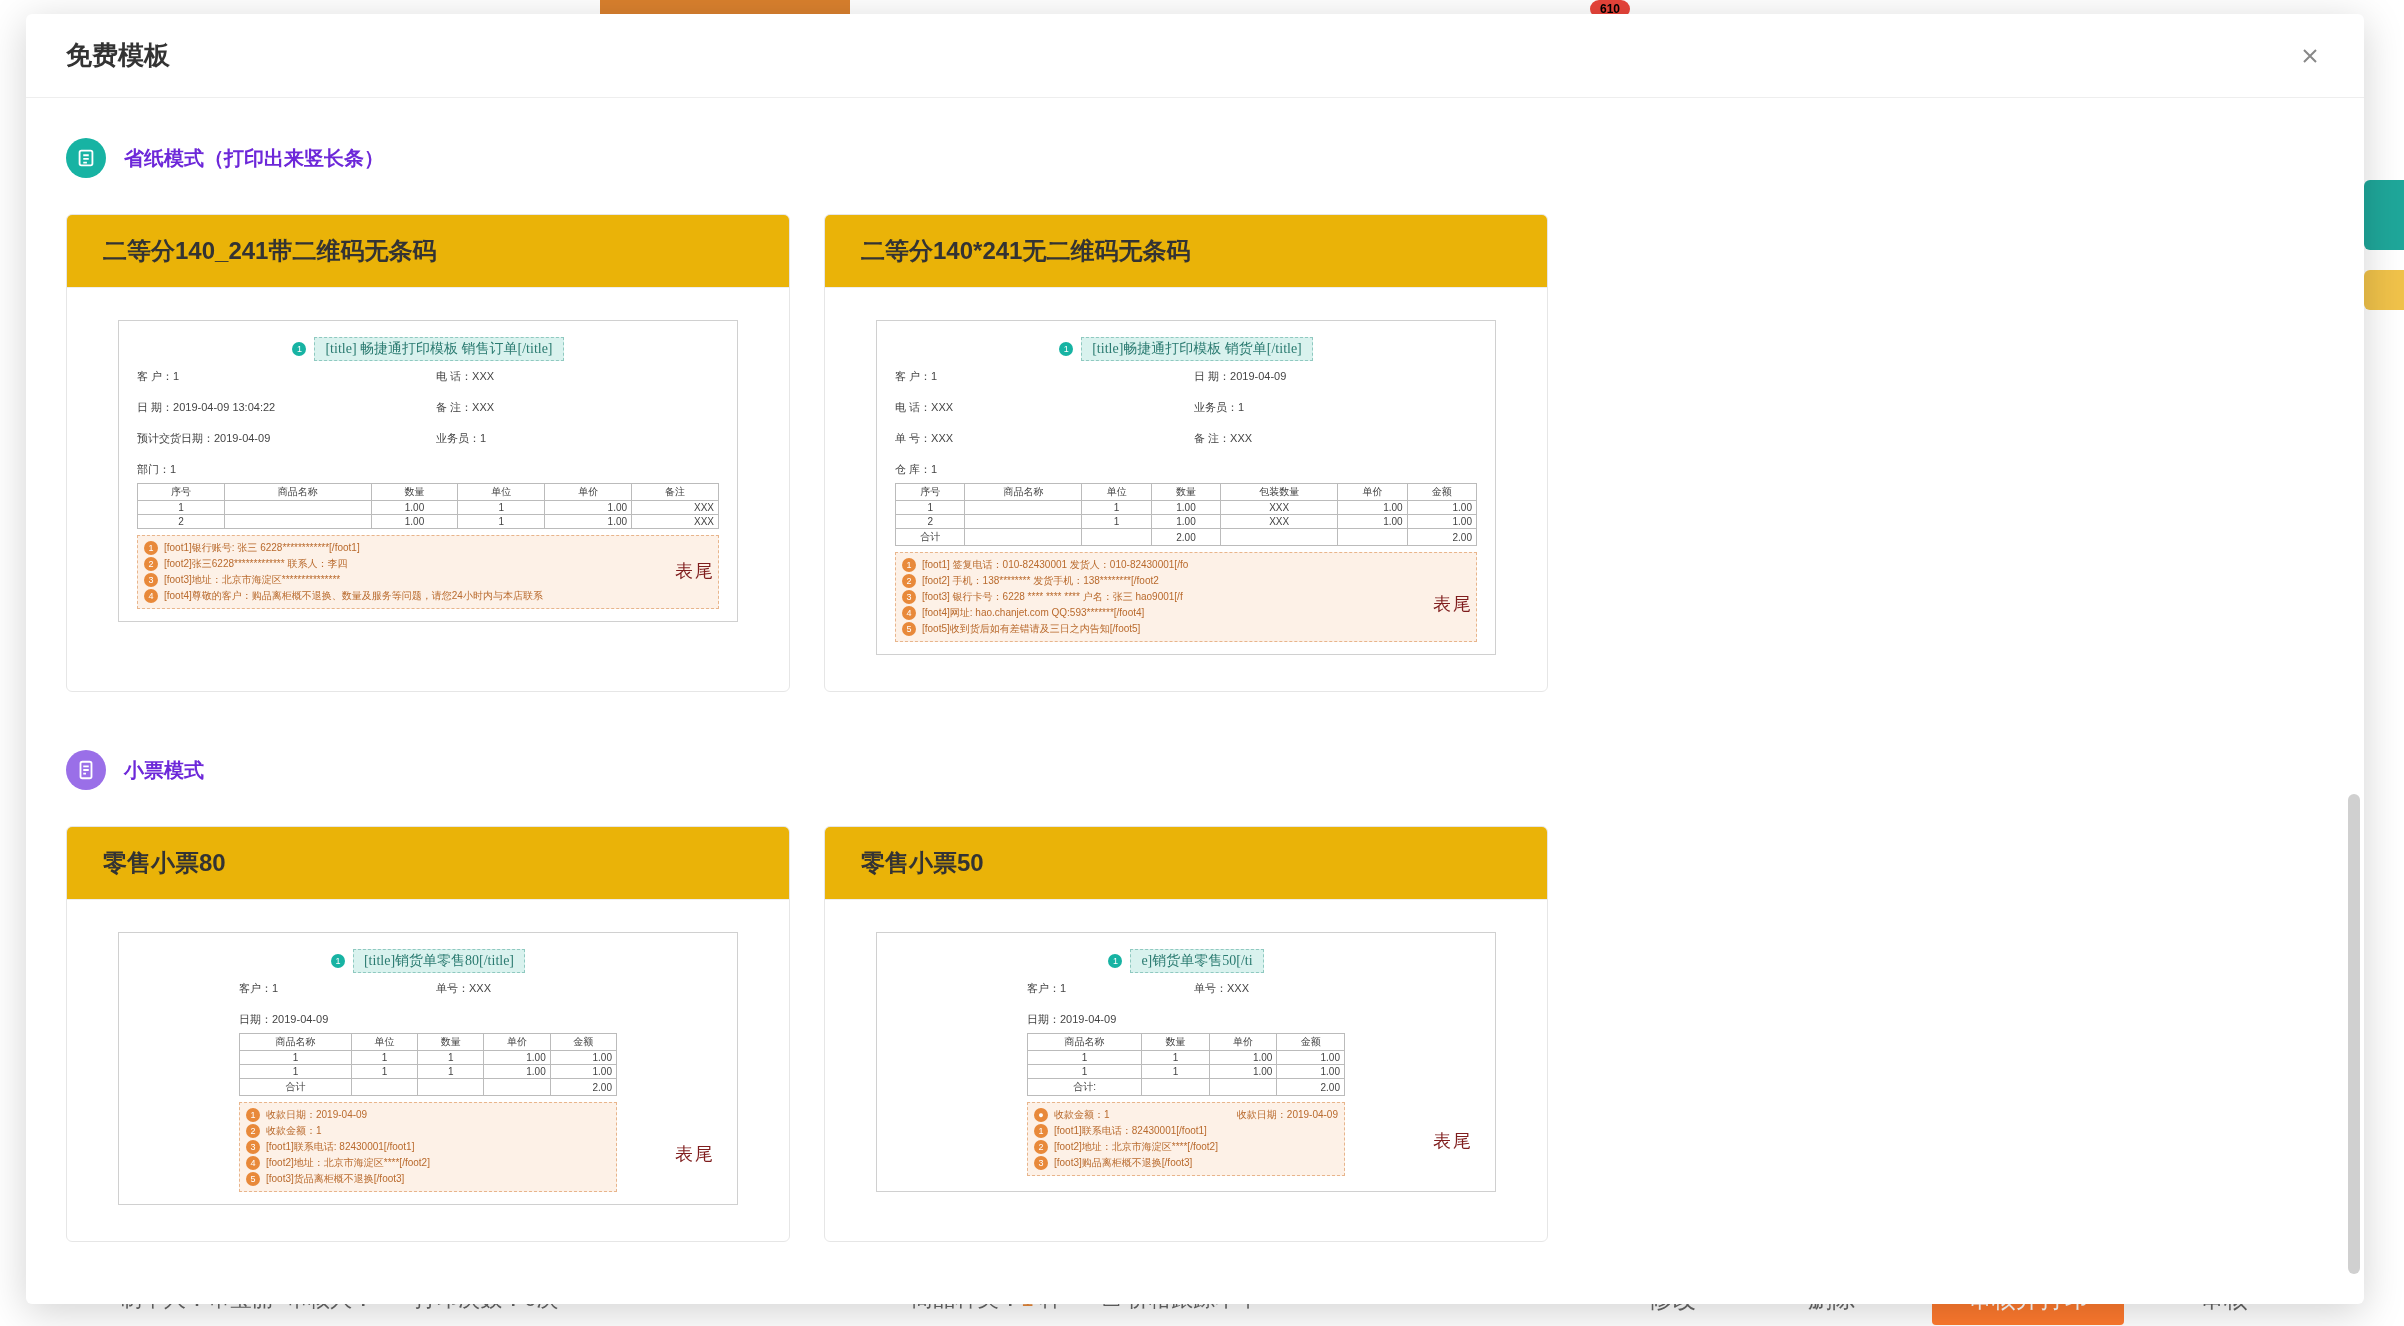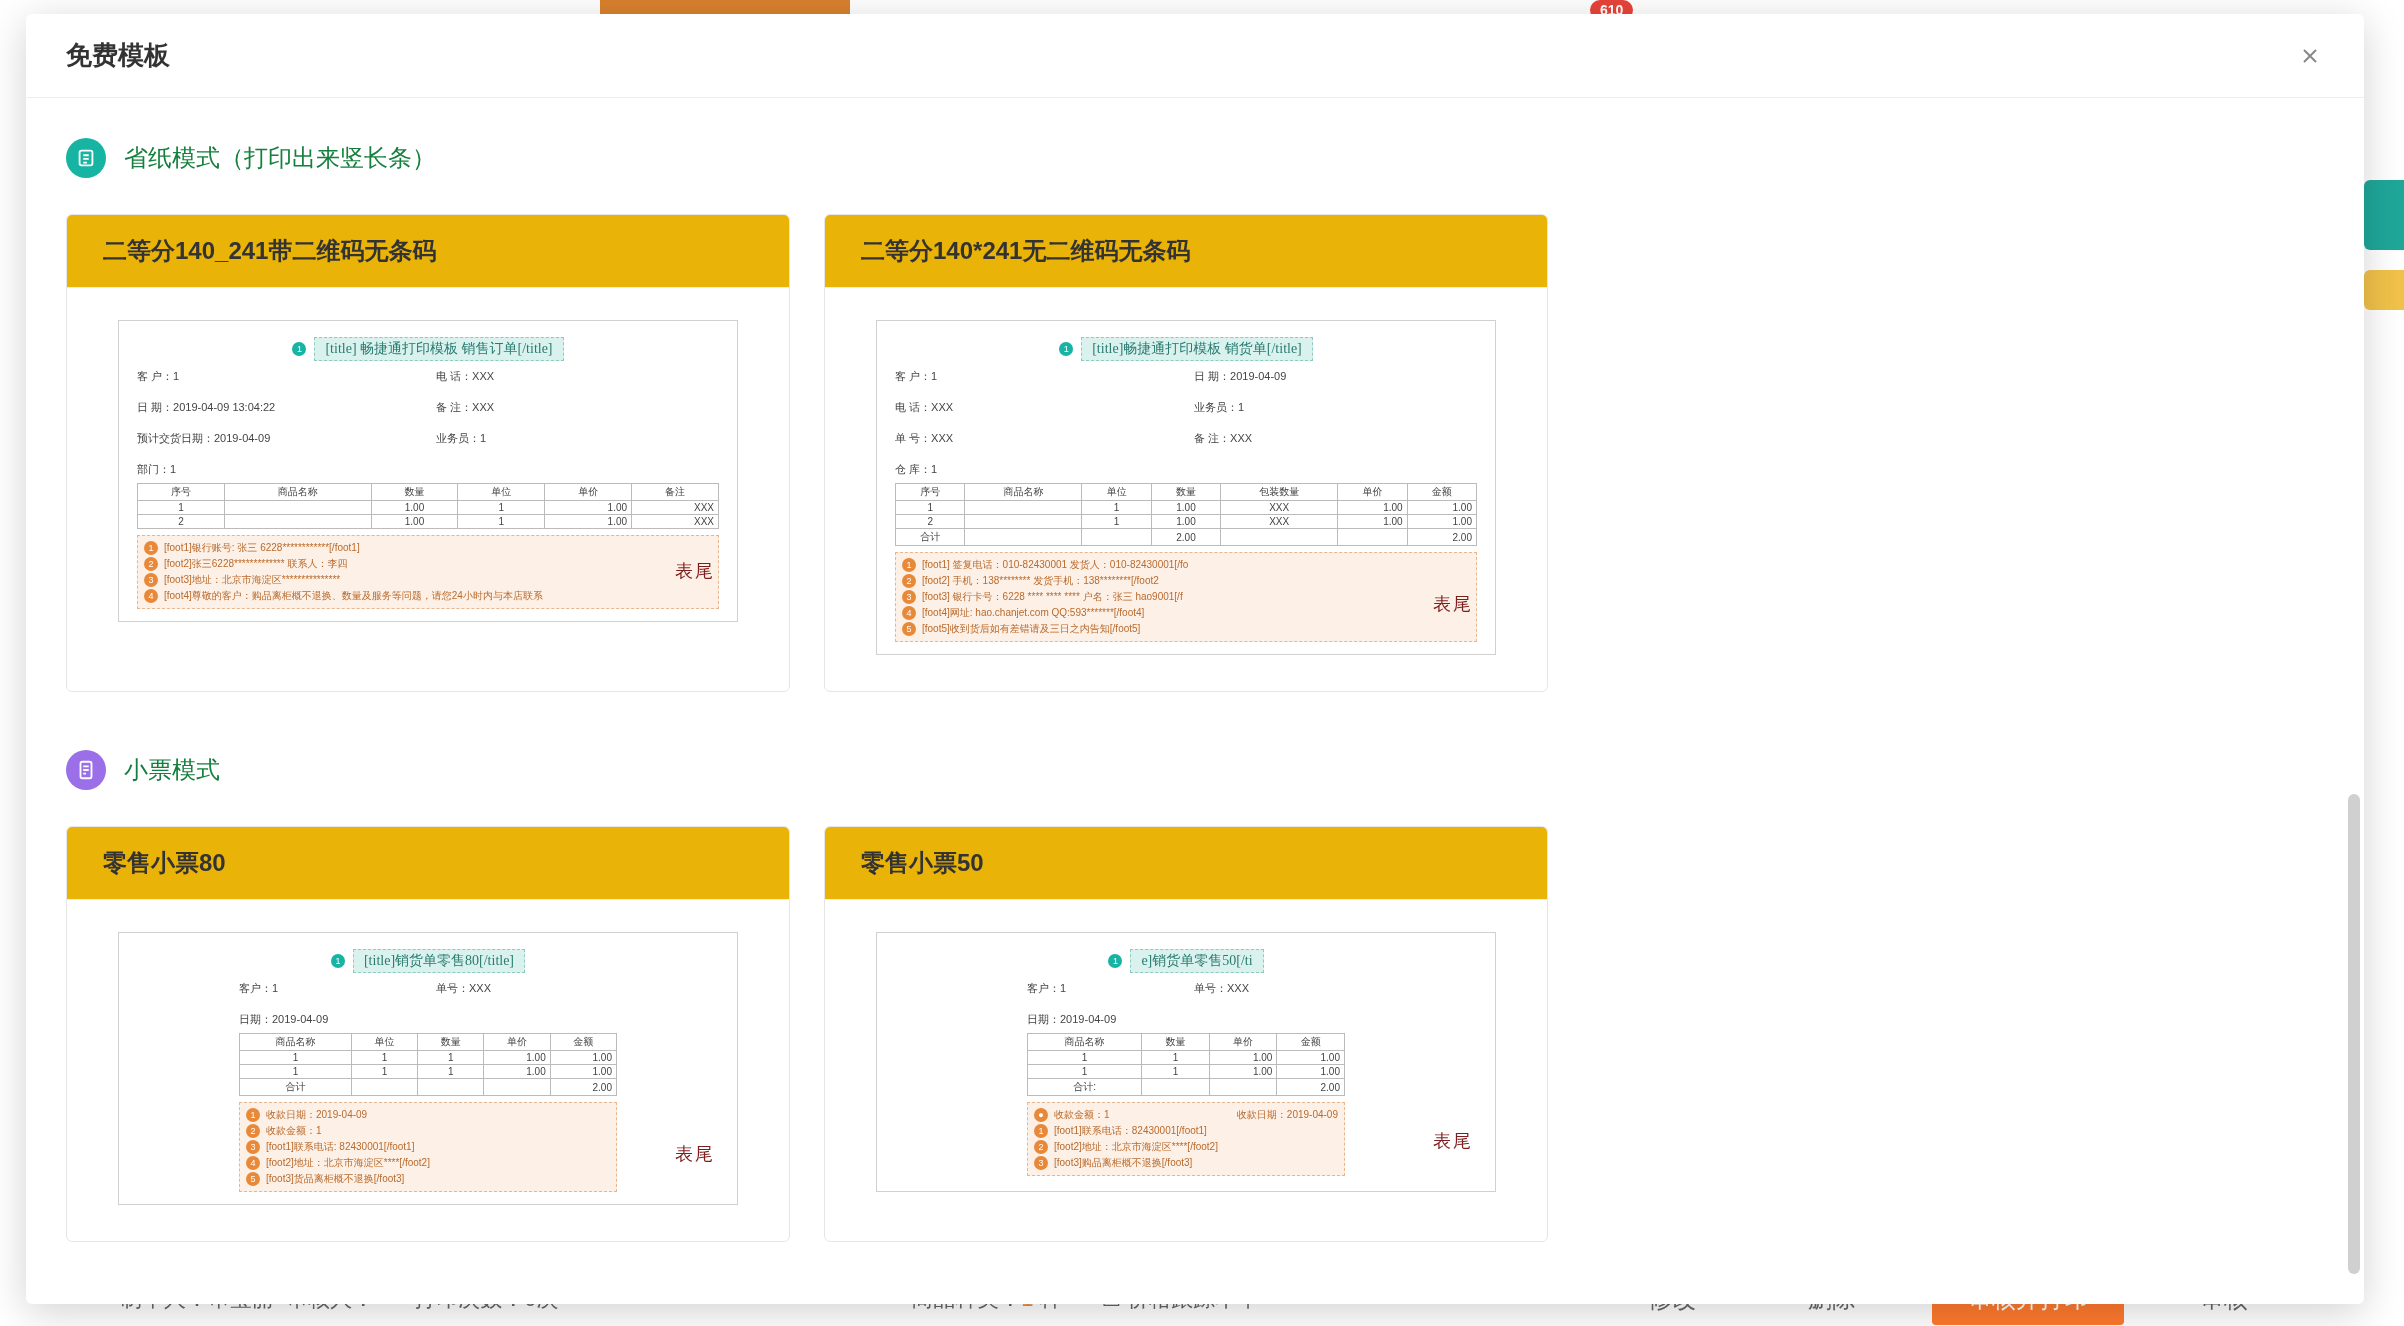--- a/index.html
+++ b/index.html
@@ -20,24 +20,24 @@
   }
   .bg-orange-banner {
     position: absolute;
     top: 0; left: 600px; width: 250px; height: 14px;
     background: #d9802e;
   }
   .bg-badge {
     position: absolute;
     top: 0; left: 1590px;
     background: #e8443a;
-    color: #ffffff;
+    color: #000000;
     border-radius: 14px;
     padding: 2px 10px;
-    font-size: 14px;
+    font-size: 12px;
     font-weight: 600;
   }
   .bg-green-tab {
     position: absolute;
     top: 180px; right: 0; width: 40px; height: 70px;
     background: #1fa79a;
     border-radius: 6px 0 0 6px;
   }
   .bg-yellow-tab {
     position: absolute;
@@ -105,23 +105,23 @@
   .section-icon {
     width: 40px; height: 40px;
     border-radius: 50%;
     display: flex; align-items: center; justify-content: center;
     color: #fff;
   }
   .section-icon.green { background: #17b3a3; }
   .section-icon.purple { background: #9a6fe8; }
   .section-icon svg { width: 22px; height: 22px; }
   .section-title {
-    font-size: 24px;
-    font-weight: 400;
-    color: #15803d;
+    font-size: 20px;
+    font-weight: 700;
+    color: #6d28d9;
   }
 
   .card-row {
     display: flex;
     gap: 34px;
   }
 
   .card {
     width: 724px;
     border: 1px solid #e6e6e6;

